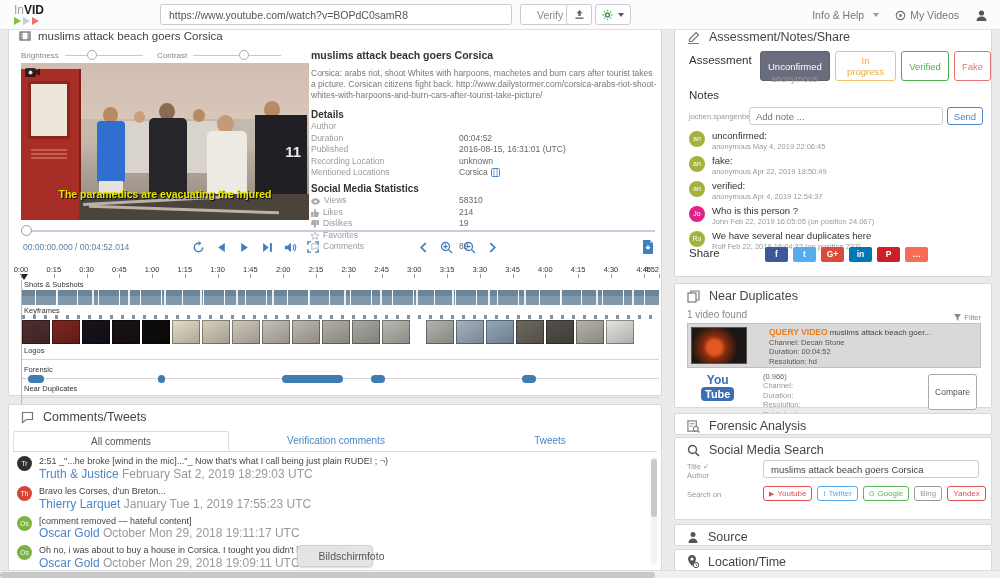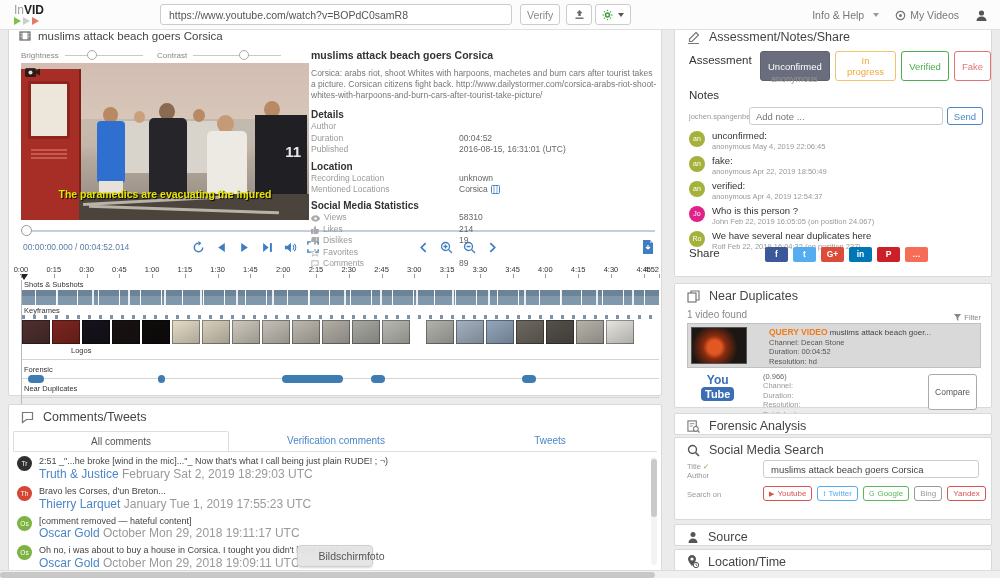--- a/index.html
+++ b/index.html
@@ -8,21 +8,21 @@
 
   
   .topbar { position:absolute; left:0; top:0; right:0; height:30px; background:#fcfcfc; border-bottom:1px solid #e0e0e0; z-index:5; }
   .logo { position:absolute; left:14px; top:3px; line-height:11px; }
   .logo .l-in { color:#9aa0a6; font-size:12px; }
   .logo .l-vid { color:#222; font-size:12px; font-weight:bold; }
   .logo-tris { display:flex; gap:2px; margin-top:1px; }
   .tri { width:0; height:0; border-top:4px solid transparent; border-bottom:4px solid transparent; border-left:7px solid #7dc242; }
   .tri.t2 { border-left-color:#c9cdd1; } .tri.t3 { border-left-color:#e8766e; }
   .url-input { position:absolute; left:160px; top:4px; width:352px; height:21px; border:1px solid #ccc; border-radius:3px; font-size:10.5px; color:#555; padding:0 8px; background:#fff; font-family:"Liberation Sans",sans-serif;}
-  .tb-btn { position:absolute; top:4px; height:21px; background:#fff; border:1px solid #ccc; border-radius:3px; font-size:10.5px; color:#888; display:flex; align-items:center; justify-content:center; padding:0 6px; }
+  .tb-btn { position:absolute; top:4px; height:21px; background:#fff; border:1px solid #ccc; border-radius:3px; font-size:10.5px; color:#888; display:flex; align-items:center; justify-content:center; padding:0 16px; }
   .caret { width:0; height:0; border-left:3.5px solid transparent; border-right:3.5px solid transparent; border-top:4px solid #555; display:inline-block; margin-left:5px; }
   .tb-right { position:absolute; right:12px; top:0; height:30px; display:flex; align-items:center; gap:16px; font-size:10.5px; color:#777; }
   .tb-right .itm { display:flex; align-items:center; gap:4px; }
 
   
   .card { position:absolute; background:#fff; border:1px solid #d9d9d9; border-radius:2px; }
   .card-header { display:flex; align-items:center; gap:9px; padding:5px 12px; font-size:12.5px; color:#444; }
   .hicon { flex:none; }
 
   
@@ -340,21 +340,20 @@
           <span class="ival"></span>
         </div>
       <div class="irow">
           <span class="ilabel">Duration</span>
           <span class="ival">00:04:52</span>
         </div>
       <div class="irow">
           <span class="ilabel">Published</span>
           <span class="ival">2016-08-15, 16:31:01 (UTC)</span>
         </div>
-      <div class="d-head">Location</div>
       <div class="irow">
           <span class="ilabel">Recording Location</span>
           <span class="ival">unknown</span>
         </div>
       <div class="irow">
           <span class="ilabel">Mentioned Locations</span>
           <span class="ival">
             <span>Corsica</span>
             <svg width="9" height="9" viewBox="0 0 9 9">
               <rect x=".5" y=".5" width="8" height="8" rx="1" fill="none" stroke="#4a86c8"></rect>
@@ -520,21 +519,21 @@
           <div class="kf" style="background: linear-gradient(150deg, rgb(185, 186, 179), rgba(0, 0, 0, 0.25)), rgb(185, 186, 179);"></div>
           <div class="kf-gap"></div>
           <div class="kf" style="background: linear-gradient(150deg, rgb(178, 180, 173), rgba(0, 0, 0, 0.25)), rgb(178, 180, 173);"></div>
           <div class="kf" style="background: linear-gradient(150deg, rgb(164, 178, 194), rgba(0, 0, 0, 0.25)), rgb(164, 178, 194);"></div>
           <div class="kf" style="background: linear-gradient(150deg, rgb(147, 167, 189), rgba(0, 0, 0, 0.25)), rgb(147, 167, 189);"></div>
           <div class="kf" style="background: linear-gradient(150deg, rgb(110, 104, 96), rgba(0, 0, 0, 0.25)), rgb(110, 104, 96);"></div>
           <div class="kf" style="background: linear-gradient(150deg, rgb(85, 80, 74), rgba(0, 0, 0, 0.25)), rgb(85, 80, 74);"></div>
           <div class="kf" style="background: linear-gradient(150deg, rgb(183, 180, 171), rgba(0, 0, 0, 0.25)), rgb(183, 180, 171);"></div>
           <div class="kf" style="background: linear-gradient(150deg, rgb(231, 229, 224), rgba(0, 0, 0, 0.25)), rgb(231, 229, 224);"></div>
         </div>
-      <div class="trk-label" style="margin-top:2px;margin-left:47px;">Logos</div>
+      <div class="trk-label" style="margin-top:2px;">Logos</div>
       <div class="rule-line"></div>
       <div class="trk-label">Forensic</div>
       <div class="rule-line">
           <div class="fmark" style="left: 0.9%; width: 2.6%;"></div>
           <div class="fmark" style="left: 21.3%; width: 1.2%;"></div>
           <div class="fmark" style="left: 40.8%; width: 9.6%;"></div>
           <div class="fmark" style="left: 54.8%; width: 2.2%;"></div>
           <div class="fmark" style="left: 78.5%; width: 2.2%;"></div>
         </div>
       <div class="trk-label">Near Duplicates</div>

